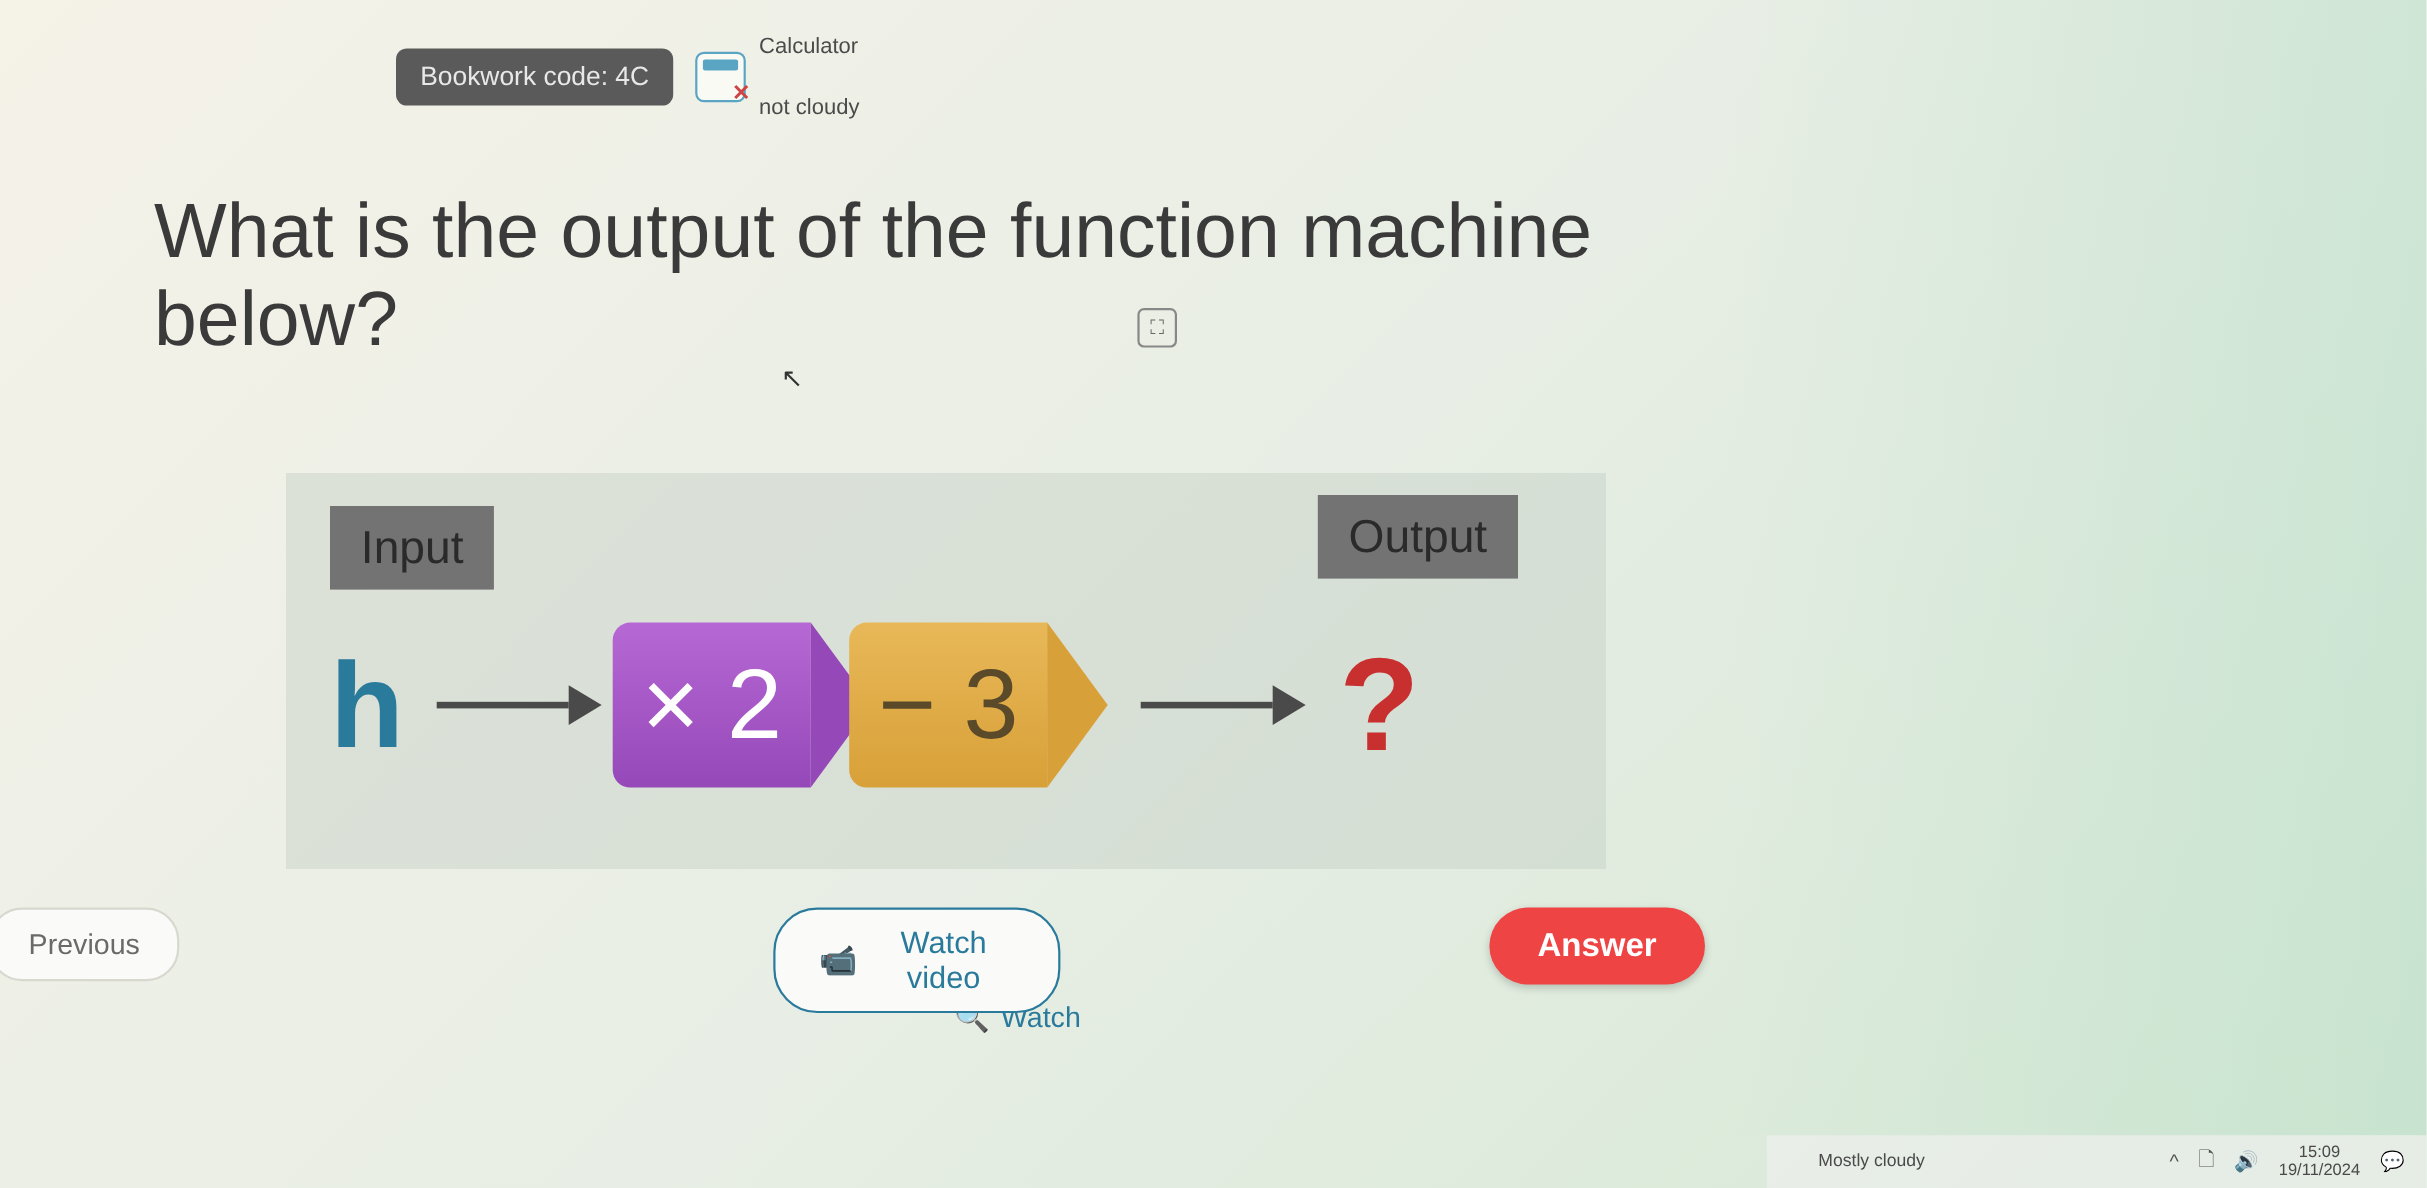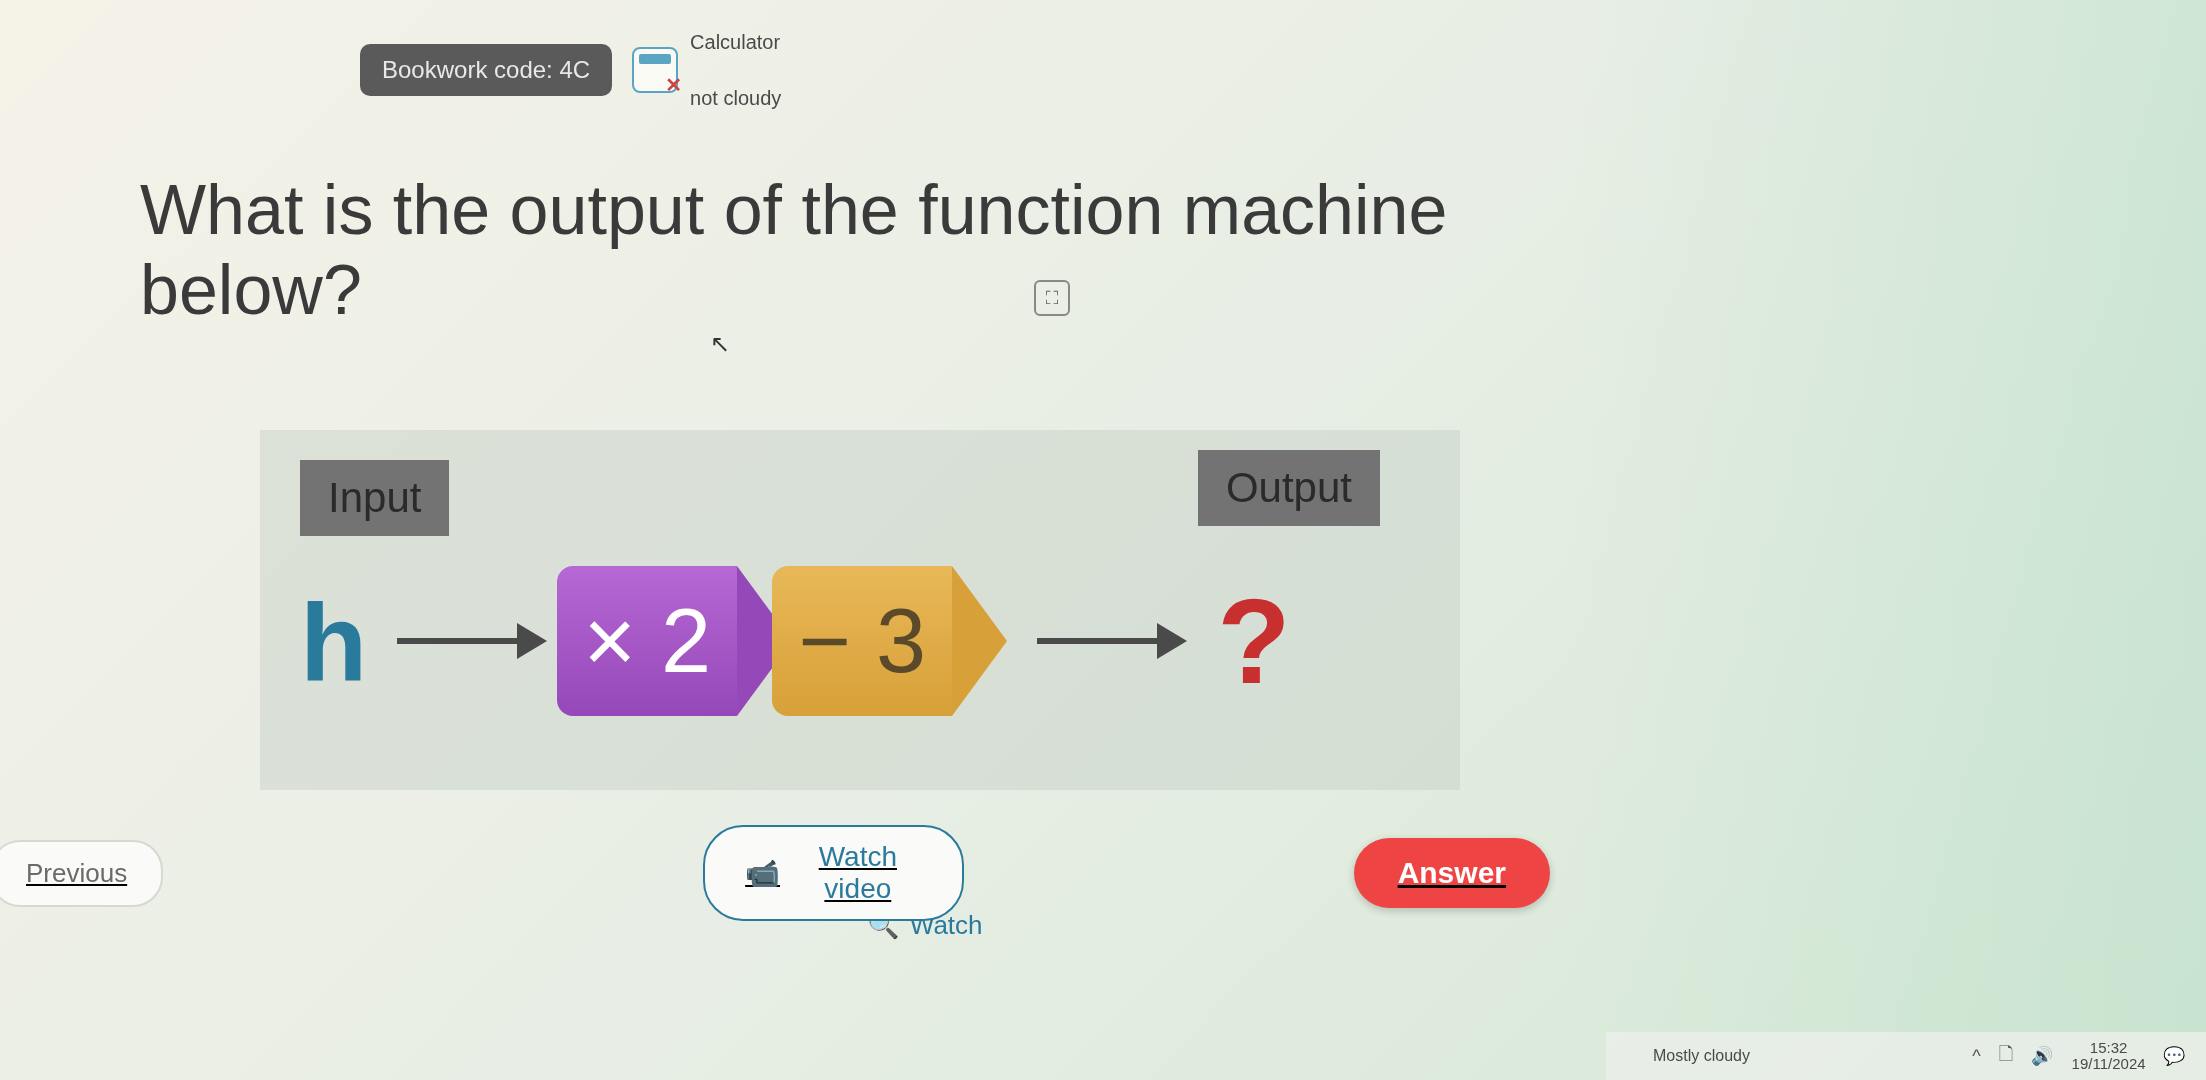--- a/index.html
+++ b/index.html
@@ -193,22 +193,21 @@
       color: #2a7a9c;
       font-size: 26px;
       cursor: pointer;
     }
     .bottom-bar {
       position: absolute;
       bottom: 40px;
       left: 0;
       width: 1550px;
       display: flex;
-      align-items: center;
-      text-decoration: underline;
+      align-items: flex-start;
     }
     .prev-button {
       background: #fafaf8;
       border: 2px solid #d8d8d0;
       border-radius: 30px;
       padding: 16px 34px;
       font-size: 26px;
       color: #6a6a6a;
       cursor: pointer;
       margin-left: -10px;
@@ -329,17 +328,17 @@
   </div>
 
 </div>
 
 <div class="taskbar">
   <span class="weather">Mostly cloudy</span>
   <span class="tray-icon">^</span>
   <span class="tray-icon">🗋</span>
   <span class="tray-icon">🔊</span>
   <div class="time-block">
-    <span>15:32</span>
+    <span>15:09</span>
     <span>19/11/2024</span>
   </div>
   <span class="tray-icon">💬</span>
 </div>
 
 </body></html>

